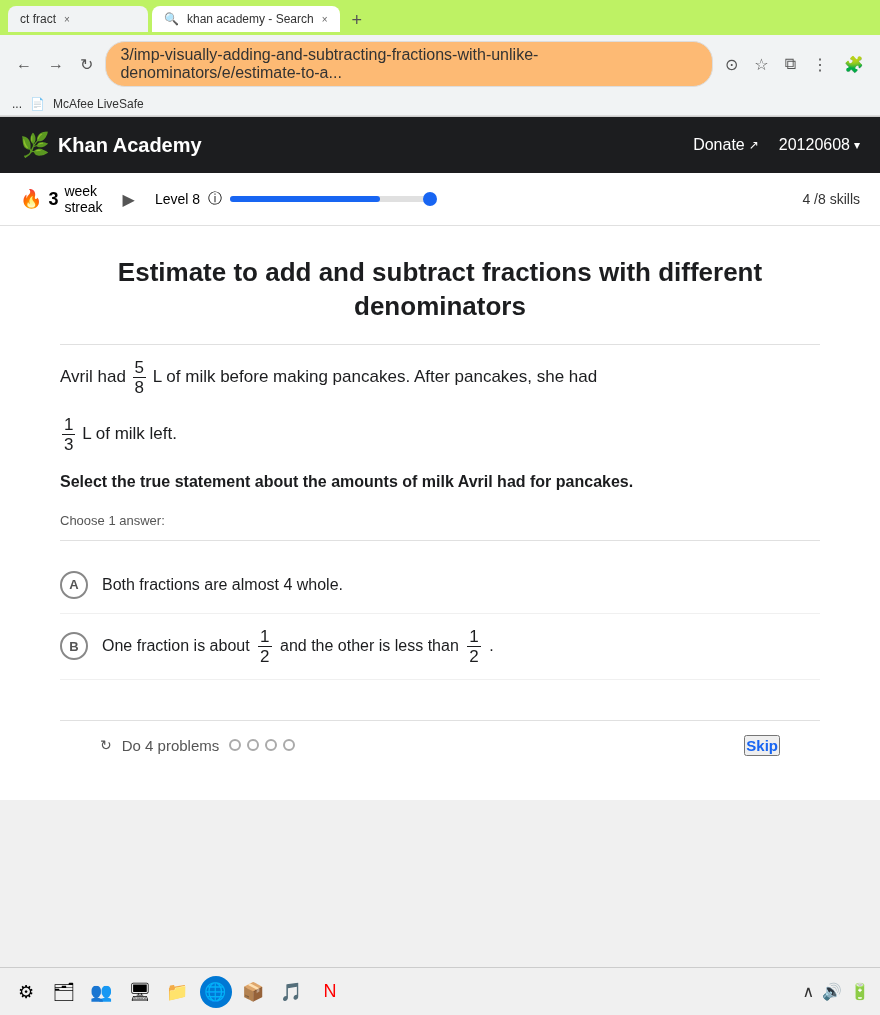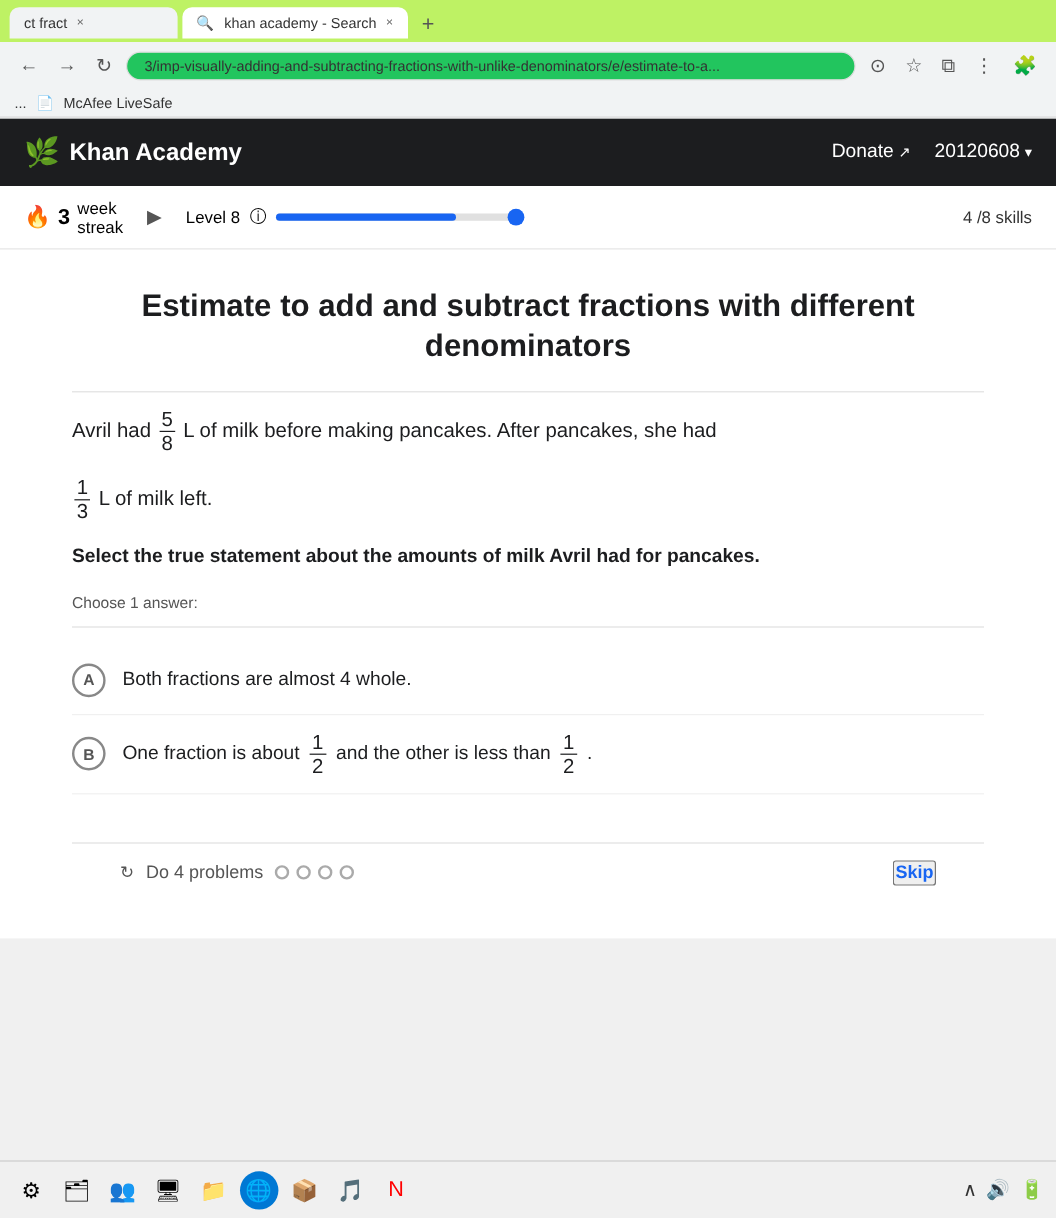--- a/index.html
+++ b/index.html
@@ -6,21 +6,21 @@
     body { font-family: -apple-system, BlinkMacSystemFont, 'Segoe UI', sans-serif; background: #f0f0f0; width: 880px; height: 1015px; overflow: hidden; }
 
     
     .browser-chrome { background: #f1f3f4; border-bottom: 1px solid #ccc; }
     .tab-bar { display: flex; align-items: flex-start; padding: 6px 8px 0; gap: 4px; background: #bef264; }
     .tab { display: flex; align-items: center; background: #f1f3f4; border-radius: 8px 8px 0 0; padding: 6px 12px; font-size: 12px; color: #333; gap: 8px; min-width: 140px; }
     .tab.active { background: #fff; }
     .tab-close { font-size: 10px; color: #666; cursor: pointer; }
     .tab-new { background: transparent; border: none; font-size: 18px; cursor: pointer; color: #555; padding: 4px 8px; }
     .address-bar { display: flex; align-items: center; padding: 6px 12px; gap: 8px; background: #f1f3f4; }
-    .address-input { flex: 1; background: #22c55e; border: 1px solid #ddd; border-radius: 20px; padding: 4px 14px; font-size: 12px; color: #333; }
+    .address-input { flex: 1; background: #fdba74; border: 1px solid #ddd; border-radius: 20px; padding: 4px 14px; font-size: 16px; color: #333; }
     .browser-btn { background: none; border: none; font-size: 16px; cursor: pointer; color: #555; padding: 4px; }
     .bookmarks-bar { display: flex; align-items: center; padding: 4px 12px; background: #f1f3f4; border-bottom: 1px solid #ddd; font-size: 12px; gap: 8px; }
     .bookmarks-bar span { color: #333; }
 
     
     .ka-header { background: #1c1d1f; display: flex; align-items: center; padding: 0 20px; height: 56px; }
     .ka-logo { display: flex; align-items: center; gap: 8px; color: white; font-size: 20px; font-weight: 700; flex: 1; }
     .ka-logo-icon { color: #14bf96; font-size: 24px; }
     .ka-header-right { display: flex; align-items: flex-start; gap: 20px; }
     .donate-btn { color: white; font-size: 16px; cursor: pointer; display: flex; align-items: center; gap: 4px; }

